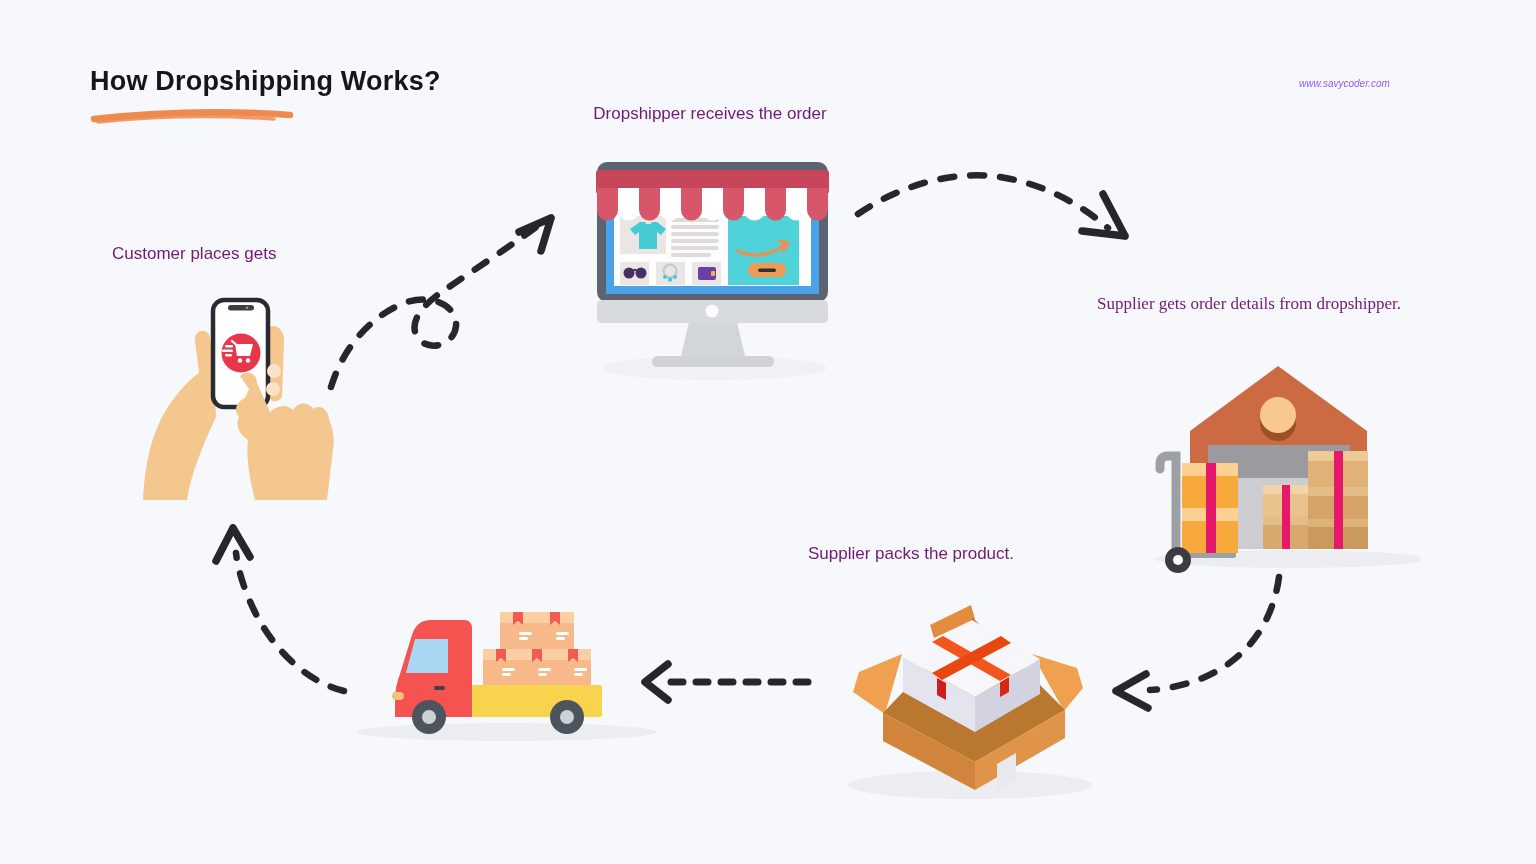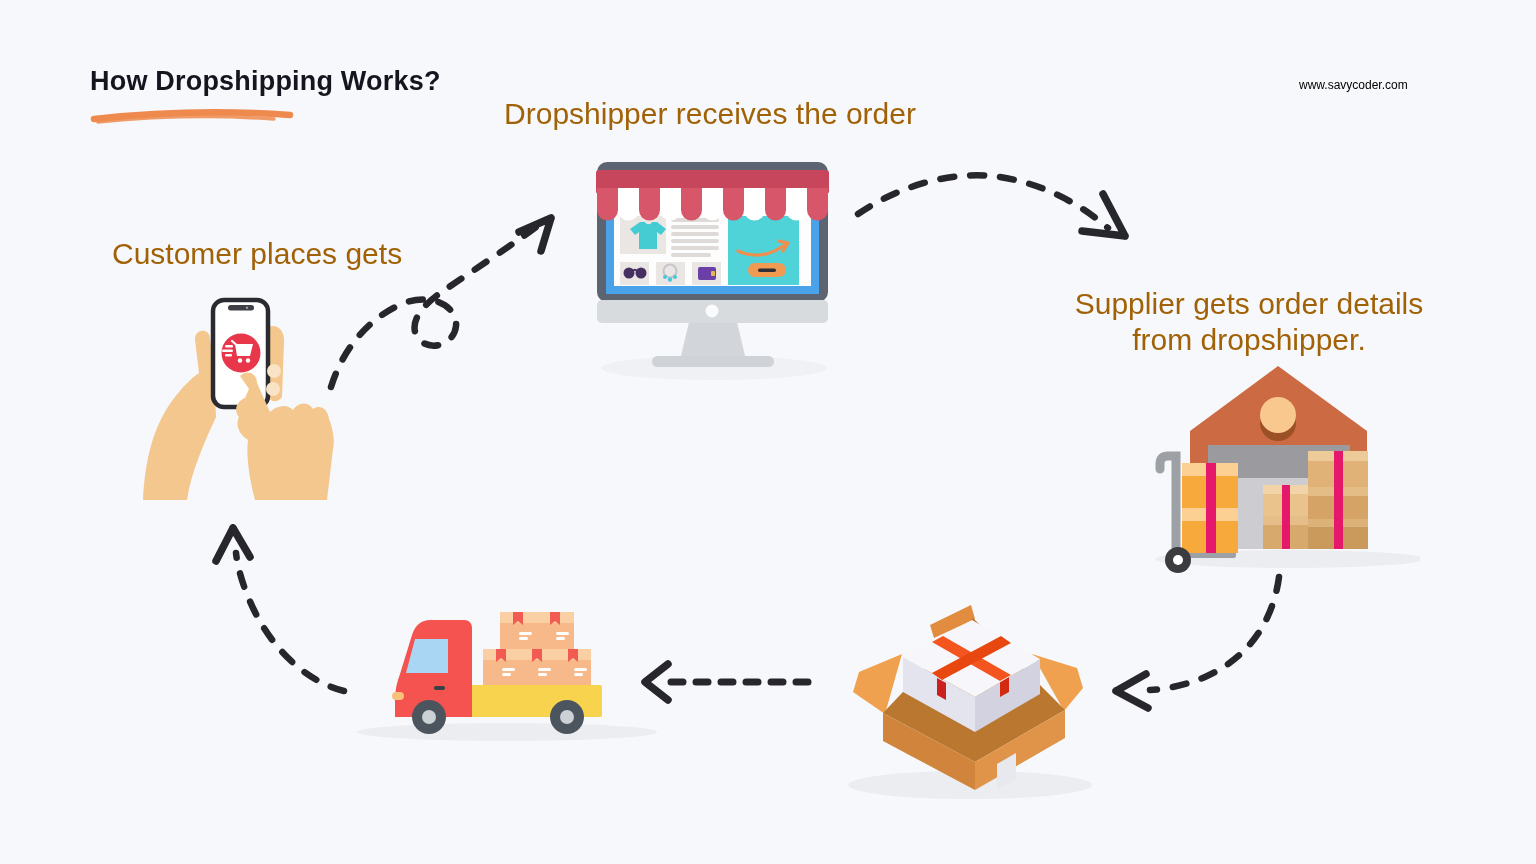--- a/index.html
+++ b/index.html
@@ -1,25 +1,25 @@
 <!DOCTYPE html>
 <html><head>
 <meta charset="utf-8">
 <style>
   html,body{margin:0;padding:0;background:#e9eaee;}
   .canvas{position:relative;width:1536px;height:864px;background:#f7f8fb;overflow:hidden;
           font-family:"Liberation Sans",sans-serif;color:#1d1d27;}
   .title{position:absolute;left:90px;top:66px;margin:0;font-size:27px;font-weight:700;
          letter-spacing:.2px;color:#15151f;white-space:nowrap;text-align:right;}
   .brush{position:absolute;left:88px;top:105px;}
-  .website{position:absolute;left:1299px;top:78px;font-size:12px;color:#000000;white-space:nowrap;}
-  .label{position:absolute;font-size:30px;line-height:36px;color:#a16207;z-index:3;}
+  .website{position:absolute;left:1299px;top:78px;font-size:10px;color:#8b5cf6;white-space:nowrap;font-style:italic;}
+  .label{position:absolute;font-size:17px;line-height:36px;color:#701a75;z-index:3;}
   .lbl-customer{left:112px;top:236px;white-space:nowrap;}
   .lbl-dropshipper{left:500px;top:96px;width:420px;text-align:center;white-space:nowrap;}
-  .lbl-supplier{left:1046px;top:286px;width:406px;text-align:center;}
+  .lbl-supplier{left:1046px;top:286px;width:406px;text-align:center;font-family:Liberation Serif, serif;}
   .lbl-packing{left:808px;top:536px;width:240px;}
   .lbl-shipping{left:397px;top:520px;width:252px;text-align:justify;}
   .arrows{position:absolute;left:0;top:0;z-index:1;}
   .illus{position:absolute;z-index:2;}
   .il-customer{left:135px;top:285px;}
   .il-monitor{left:592px;top:158px;}
   .il-warehouse{left:1150px;top:363px;}
   .il-box{left:845px;top:592px;}
   .il-truck{left:352px;top:604px;}
 </style>
@@ -56,20 +56,21 @@
   <h1 class="title">How Dropshipping Works?</h1>
   <svg class="brush" width="212" height="22" viewBox="0 0 212 22">
     <path d="M6,14 Q105,3 202,10" stroke="#ee8a4d" stroke-width="6.5" fill="none" stroke-linecap="round"></path>
     <path d="M10,17 Q100,8 186,14" stroke="#ee8a4d" stroke-width="3.5" fill="none" stroke-linecap="round" opacity="0.85"></path>
   </svg>
   <div class="website">www.savycoder.com</div>
 
   <div class="label lbl-customer">Customer places gets</div>
   <div class="label lbl-dropshipper">Dropshipper receives the order</div>
   <div class="label lbl-supplier">Supplier gets order details from dropshipper.</div>
+  <div class="label lbl-packing">Supplier packs the product.</div>
 
   <svg class="illus il-customer" width="200" height="215" viewBox="0 0 200 215">
     <g>
       <path d="M8,215 C10,175 18,140 40,112 C50,99 58,92 64,88 L60,55 C59,44 74,42 75,53 L79,88 L81,132 C68,160 56,188 52,215 Z" fill="#f4c78f"></path>
       <path d="M133,42 C143,38 150,47 149,57 L147,112 C142,119 135,117 133,110 Z" fill="#f4c78f"></path>
     </g>
     <g>
       <rect x="78" y="15" width="55" height="107" rx="11" fill="#ffffff" stroke="#2a2a31" stroke-width="4.5"></rect>
       <rect x="93" y="20" width="26" height="5.5" rx="2.75" fill="#3e3e45"></rect>
       <circle cx="112" cy="22.7" r="1.2" fill="#9a9aa2"></circle>

